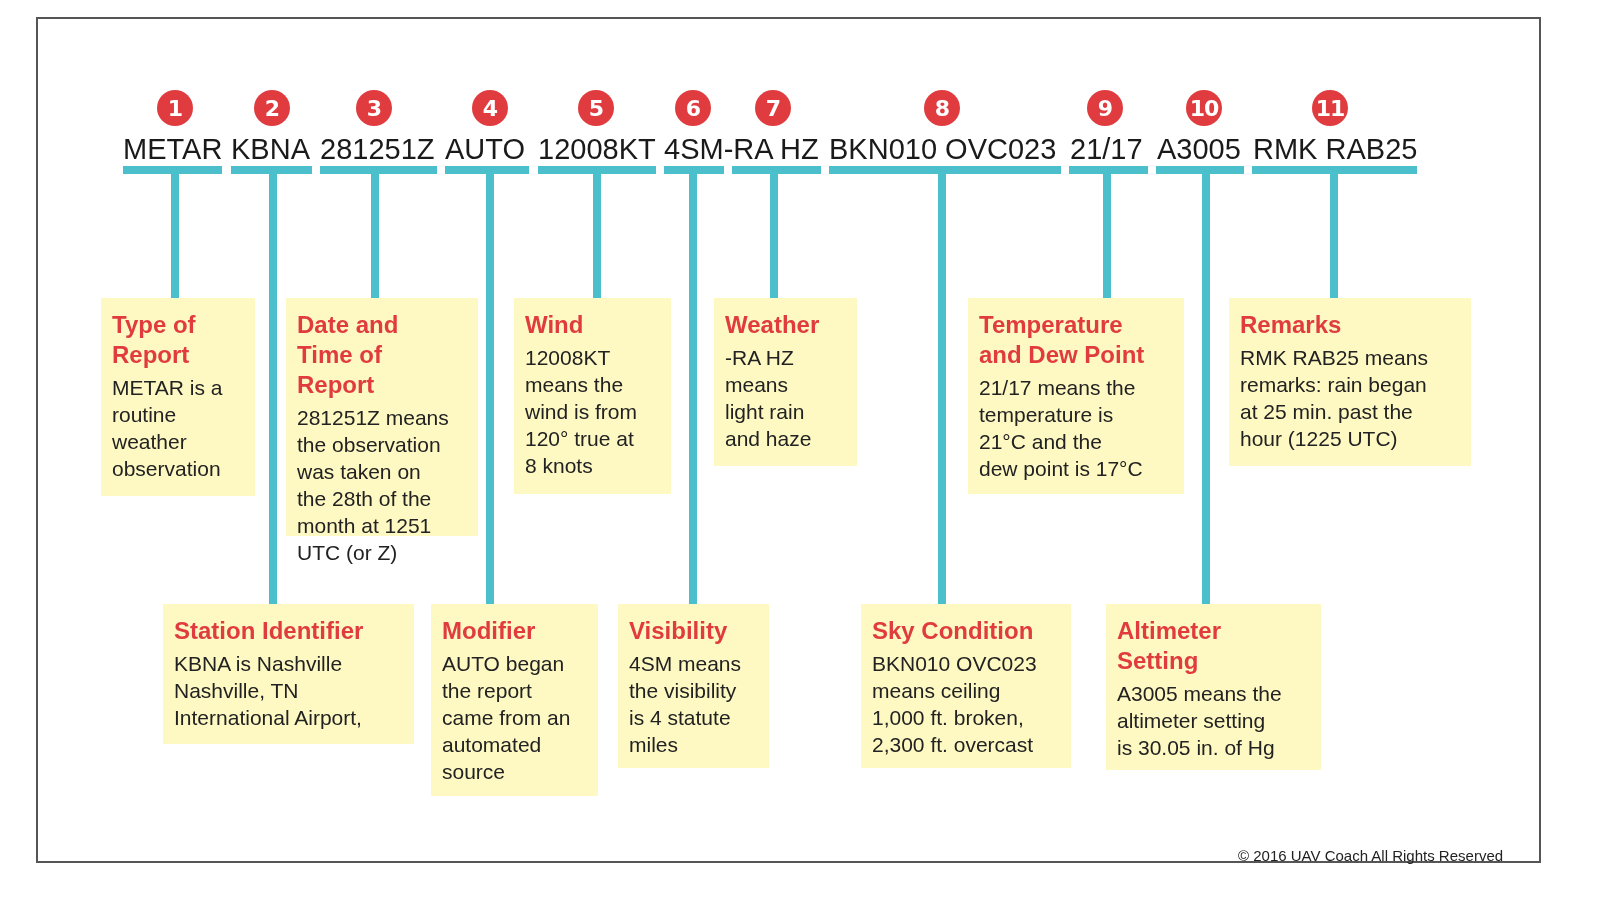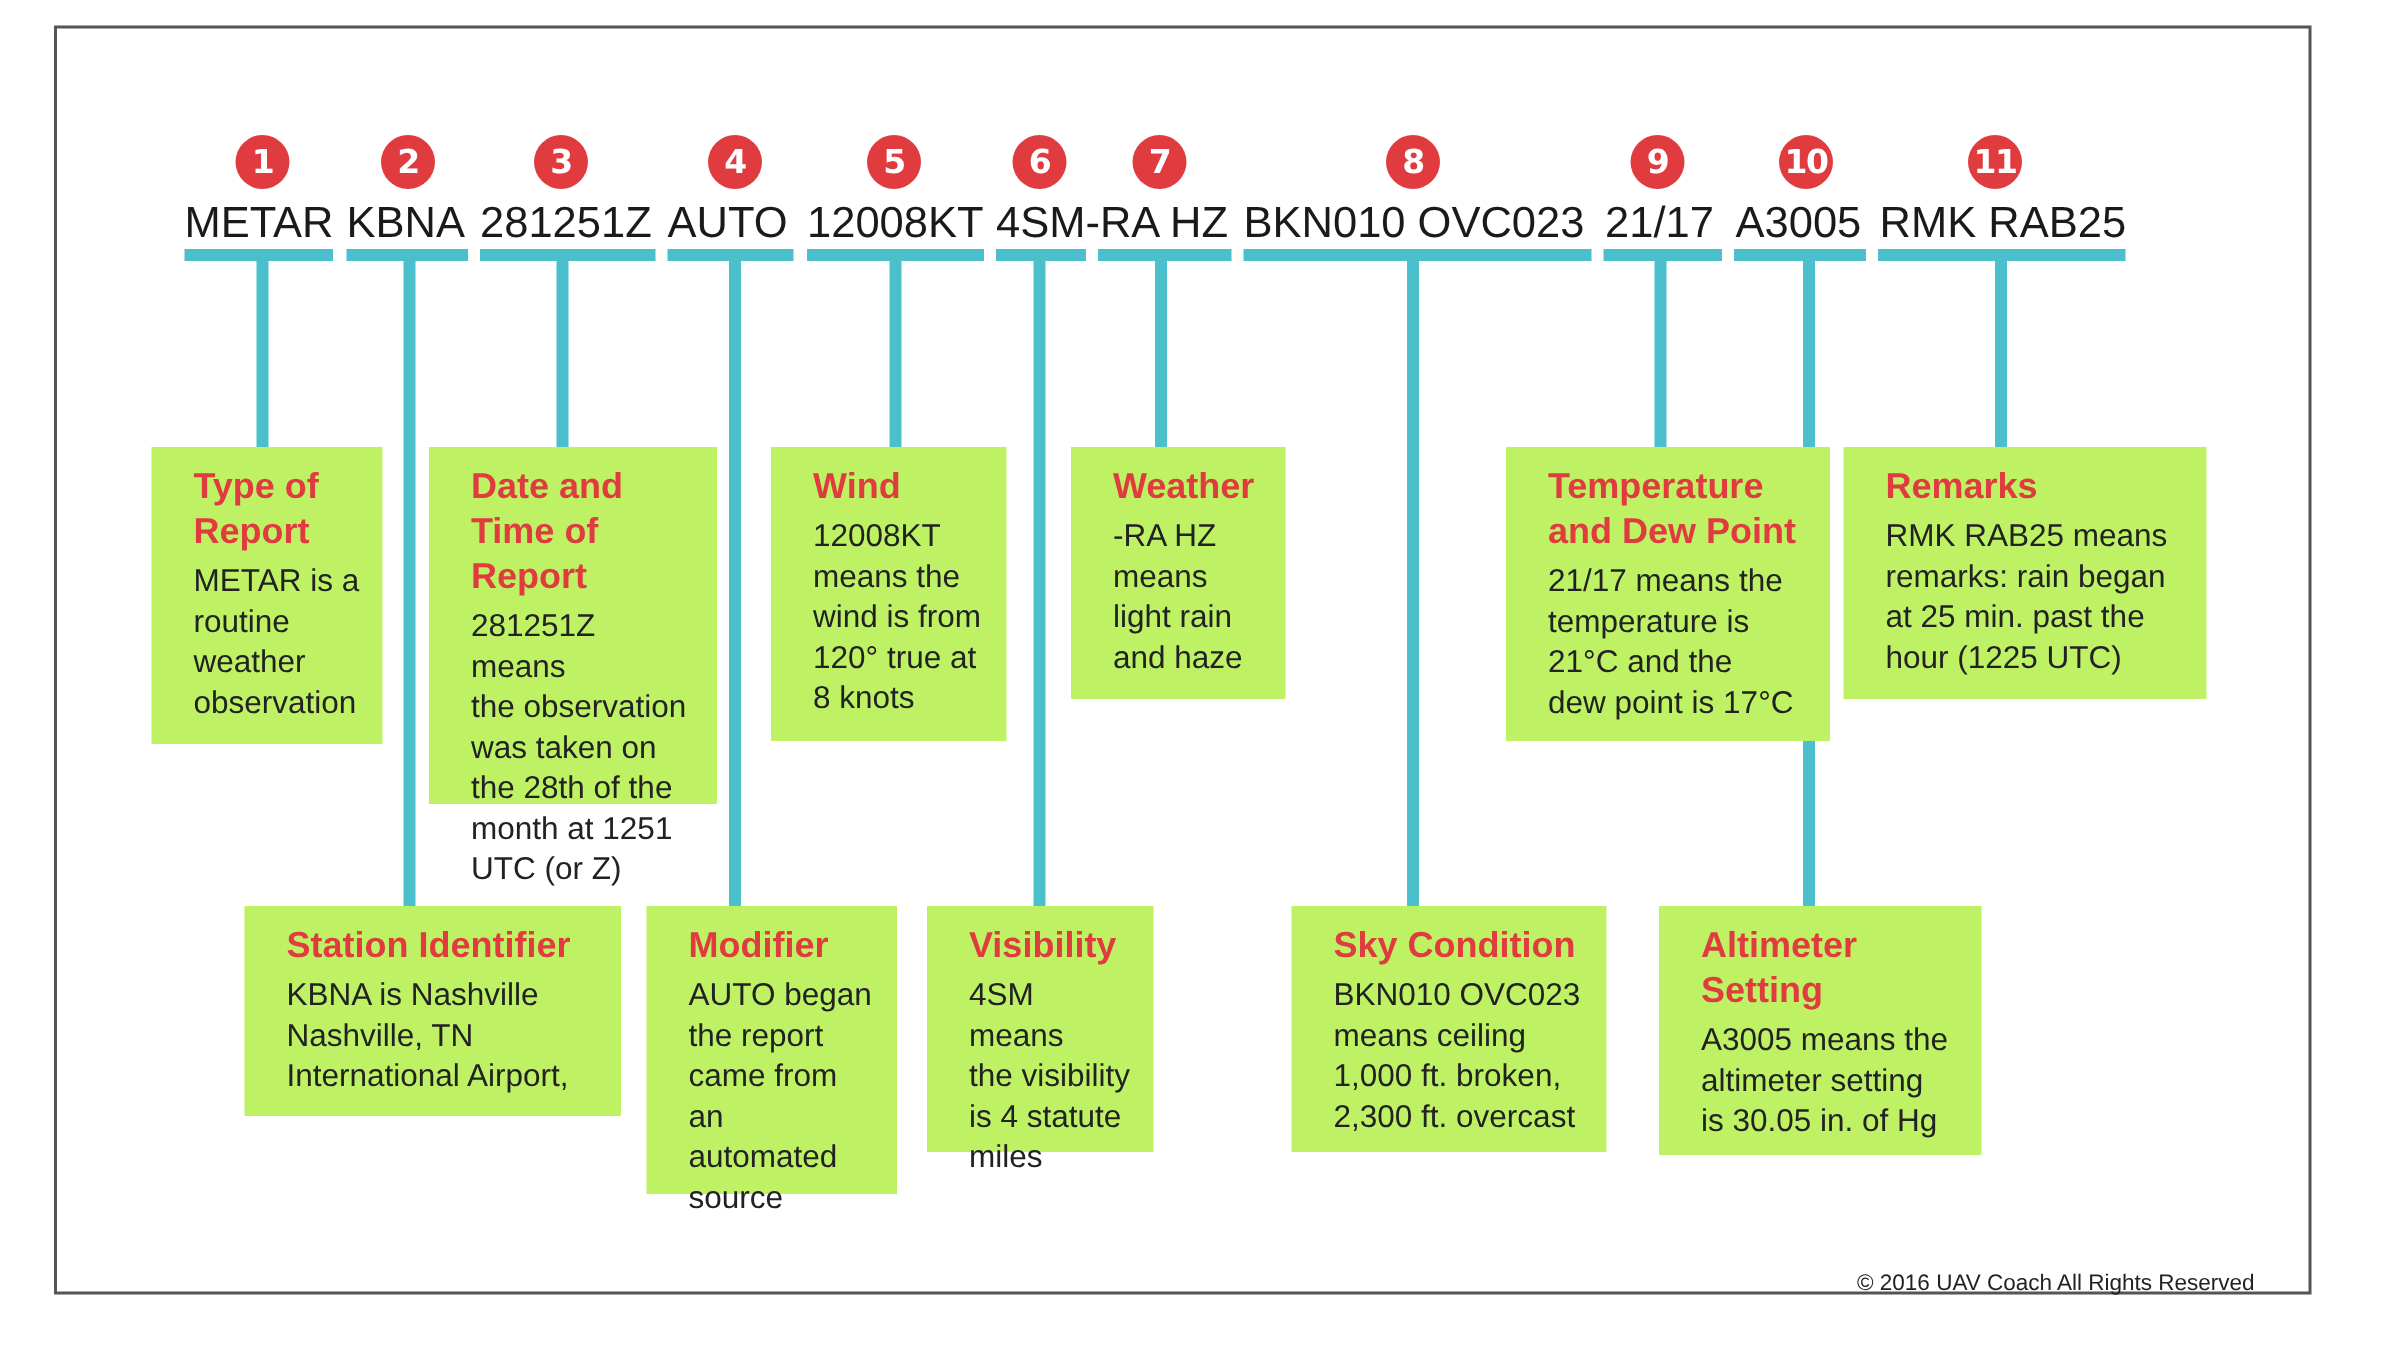--- a/index.html
+++ b/index.html
@@ -9,22 +9,22 @@
            border: 2px solid #555; box-sizing: border-box; background: #fff; }
   .badge { position: absolute; width: 36px; height: 36px; border-radius: 50%;
            background: #e03c3f; color: #fff; font-weight: bold; font-size: 22px;
            display: flex; align-items: center; justify-content: center;
            font-family: "DejaVu Sans", sans-serif; letter-spacing: -1px; }
   .code { position: absolute; top: 131px; font-size: 29px; color: #1a1a1a;
           font-family: "Liberation Sans", sans-serif; letter-spacing: 0px;
           white-space: nowrap; line-height: 36px; }
   .bar { position: absolute; top: 166px; height: 8px; background: #4bbfcb; }
   .vline { position: absolute; width: 8px; background: #4bbfcb; }
-  .box { position: absolute; background: #bef264; box-sizing: border-box;
-         padding: 12px 14px 10px 28px; }
+  .box { position: absolute; background: #fef9c3; box-sizing: border-box;
+         padding: 12px 14px 10px 11px; }
   .box .title { color: #e03c3f; font-weight: bold; font-size: 24px; line-height: 30px;
                 font-family: "Liberation Sans", sans-serif; }
   .box .desc { color: #222; font-size: 21px; line-height: 27px; margin-top: 4px;
                font-family: "Liberation Sans", sans-serif; }
   .copyright { position: absolute; left: 1238px; top: 834px; font-size: 15px; color: #222;
                font-family: "Liberation Sans", sans-serif; white-space: nowrap; margin-top: 13px; }
 </style>
 </head>
 <body>
 
@@ -120,21 +120,21 @@
 <div class="box" style="left:714px;top:298px;width:143px;height:168px;">
   <div class="title">Weather</div>
   <div class="desc">
       <div>-RA HZ</div>
       <div>means</div>
       <div>light rain</div>
       <div>and haze</div>
     </div>
 </div>
 
-<div class="box" style="left:968px;top:298px;width:216px;height:196px;margin-left:36px;">
+<div class="box" style="left:968px;top:298px;width:216px;height:196px;">
   <div class="title">
       <div>Temperature</div>
       <div>and Dew Point</div>
     </div>
   <div class="desc">
       <div>21/17 means the</div>
       <div>temperature is</div>
       <div>21°C and the</div>
       <div>dew point is 17°C</div>
     </div>

